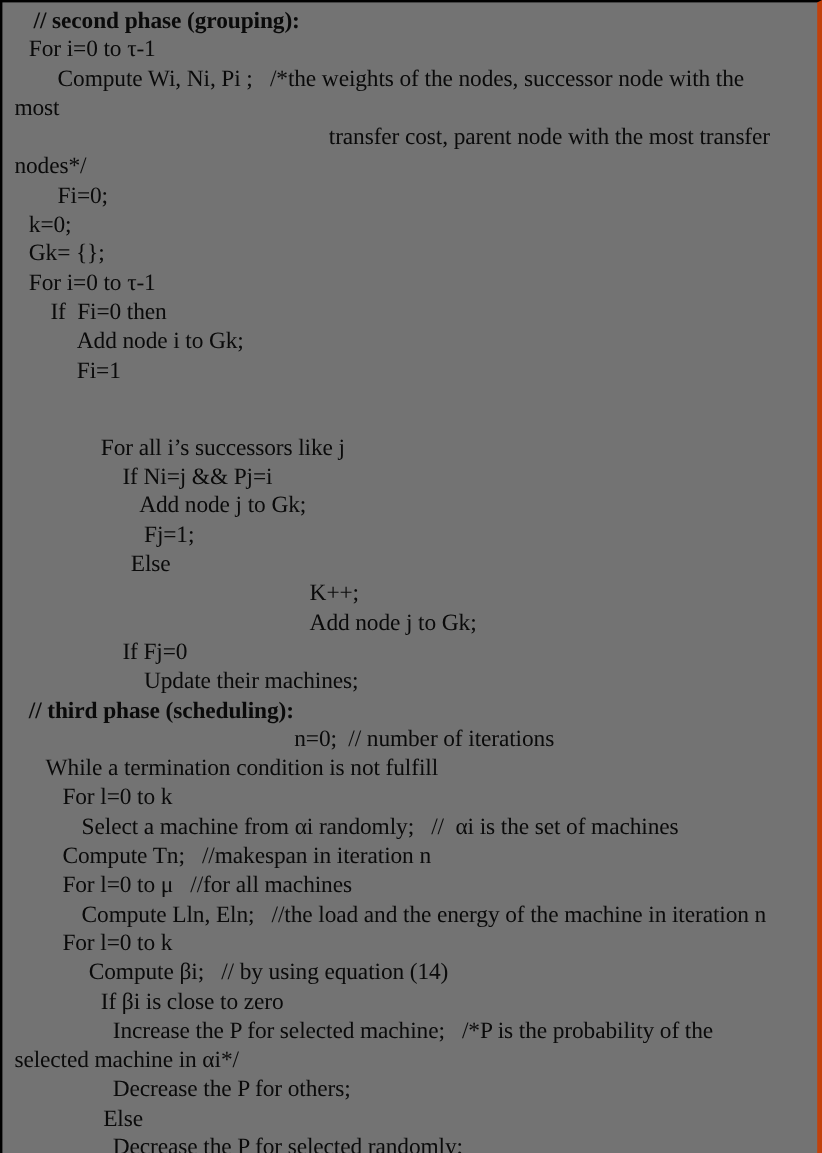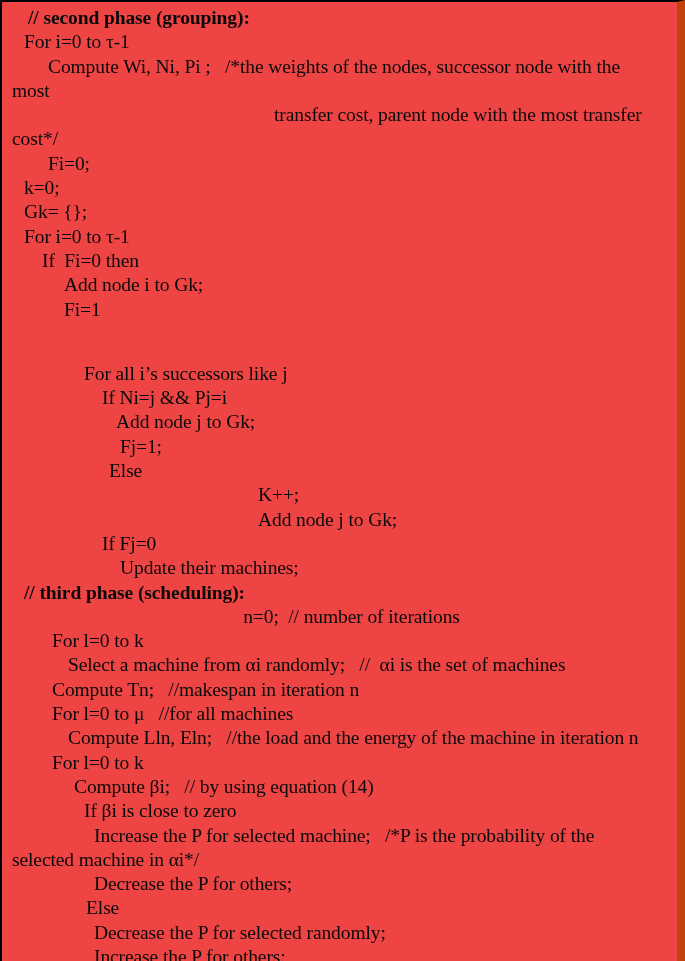--- a/index.html
+++ b/index.html
@@ -12,24 +12,24 @@
     width: 685px;
     height: 961px;
     overflow: hidden;
     font-family: "Liberation Serif", "DejaVu Serif", serif;
   }
   #pseudocode-figure {
     position: relative;
     box-sizing: border-box;
     width: 685px;
     height: 961px;
-    background: #ef4444;
+    background: #737373;
     border-left: 2px solid #000000;
     border-top: 2px solid #000000;
-    border-right: 8px solid #c2410c;
+    border-right: 4px solid #c2410c;
     border-bottom: none;
     padding: 0;
   }
   #code-listing {
     position: absolute;
     left: 0;
     top: 0;
     right: 0;
     padding-top: 4px;
     list-style: none;
@@ -52,39 +52,40 @@
 </head>
 <body>
 
 <div id="pseudocode-figure">
   <div id="code-listing">
       <div class="code-line bold" style="padding-left: 26px;">// second phase (grouping):</div>
       <div class="code-line" style="padding-left: 22px;">For i=0 to τ-1</div>
       <div class="code-line" style="padding-left: 46px;">Compute Wi, Ni, Pi ;   /*the weights of the nodes, successor node with the</div>
       <div class="code-line" style="padding-left: 10px;">most</div>
       <div class="code-line" style="padding-left: 272px;">transfer cost, parent node with the most transfer</div>
-      <div class="code-line" style="padding-left: 10px;">cost*/</div>
+      <div class="code-line" style="padding-left: 10px;">nodes*/</div>
       <div class="code-line" style="padding-left: 46px;">Fi=0;</div>
       <div class="code-line" style="padding-left: 22px;">k=0;</div>
       <div class="code-line" style="padding-left: 22px;">Gk= {};</div>
       <div class="code-line" style="padding-left: 22px;">For i=0 to τ-1</div>
       <div class="code-line" style="padding-left: 40px;">If  Fi=0 then</div>
       <div class="code-line" style="padding-left: 62px;">Add node i to Gk;</div>
       <div class="code-line" style="padding-left: 62px;">Fi=1</div>
       <div class="code-line" style="padding-left: 82px; margin-top: 40px;">For all i’s successors like j</div>
       <div class="code-line" style="padding-left: 100px;">If Ni=j &amp;&amp; Pj=i</div>
       <div class="code-line" style="padding-left: 114px;">Add node j to Gk;</div>
       <div class="code-line" style="padding-left: 118px;">Fj=1;</div>
       <div class="code-line" style="padding-left: 107px;">Else</div>
       <div class="code-line" style="padding-left: 256px;">K++;</div>
       <div class="code-line" style="padding-left: 256px;">Add node j to Gk;</div>
       <div class="code-line" style="padding-left: 100px;">If Fj=0</div>
       <div class="code-line" style="padding-left: 118px;">Update their machines;</div>
       <div class="code-line bold" style="padding-left: 22px;">// third phase (scheduling):</div>
       <div class="code-line" style="padding-left: 24px; text-align: center;">n=0;  // number of iterations</div>
+      <div class="code-line" style="padding-left: 36px;">While a termination condition is not fulfill</div>
       <div class="code-line" style="padding-left: 50px;">For l=0 to k</div>
       <div class="code-line" style="padding-left: 66px;">Select a machine from αi randomly;   //  αi is the set of machines</div>
       <div class="code-line" style="padding-left: 50px;">Compute Tn;   //makespan in iteration n</div>
       <div class="code-line" style="padding-left: 50px;">For l=0 to μ   //for all machines</div>
       <div class="code-line" style="padding-left: 66px;">Compute Lln, Eln;   //the load and the energy of the machine in iteration n</div>
       <div class="code-line" style="padding-left: 50px;">For l=0 to k</div>
       <div class="code-line" style="padding-left: 72px;">Compute βi;   // by using equation (14)</div>
       <div class="code-line" style="padding-left: 82px;">If βi is close to zero</div>
       <div class="code-line" style="padding-left: 92px;">Increase the P for selected machine;   /*P is the probability of the</div>
       <div class="code-line" style="padding-left: 10px;">selected machine in αi*/</div>

